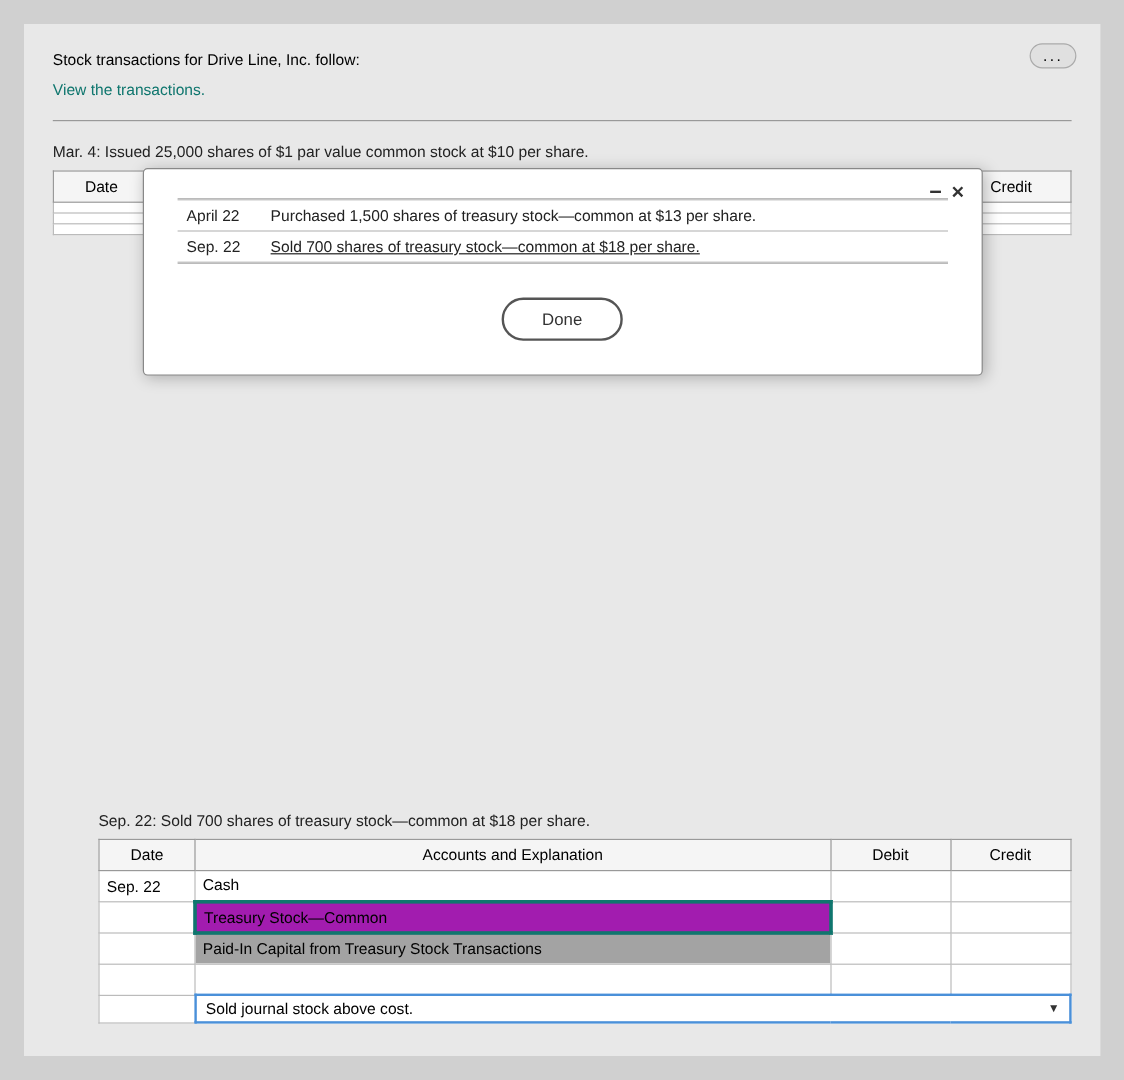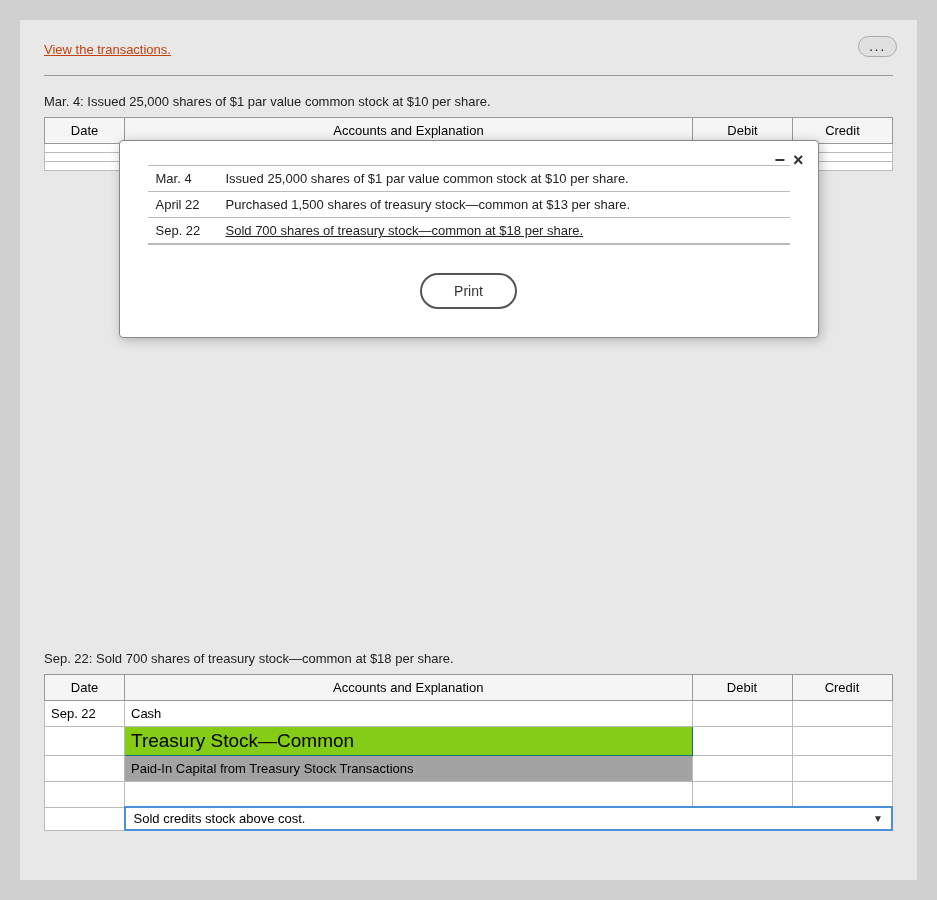--- a/index.html
+++ b/index.html
@@ -14,22 +14,21 @@
       background: #e8e8e8;
       padding: 20px 24px;
       min-height: 860px;
     }
     .intro-text {
       font-size: 13px;
       line-height: 1.6;
       margin-bottom: 4px;
     }
     .link-text {
-      color: #c2410c;
-      text-decoration: underline;
+      color: #0f766e;
       cursor: pointer;
     }
     .top-divider {
       border: none;
       border-top: 1px solid #999;
       margin: 14px 0 18px 0;
     }
 
     
     .section-label {
@@ -138,20 +137,21 @@
       padding: 8px 36px;
       font-size: 14px;
       cursor: pointer;
       color: white;
       font-weight: bold;
     }
 
     
     .section2 {
       margin-top: 16px;
+      margin-left: 38px;
     }
     .journal-table2 {
       width: 100%;
       border-collapse: collapse;
       background: white;
     }
     .journal-table2 th {
       border: 1px solid #999;
       padding: 5px 8px;
       text-align: center;
@@ -189,20 +189,23 @@
 </head>
 <body>
 
 <div class="main-container" style="position:relative;">
 
   <button class="more-btn">
     <span>...</span>
   </button>
 
   <div class="intro-text">
+    <span>Stock transactions for Drive Line, Inc. follow:</span>
+  </div>
+  <div class="intro-text">
     <span class="link-text">View the transactions.</span>
   </div>
 
   <hr class="top-divider">
 
   <div class="section-label">Mar. 4: Issued 25,000 shares of $1 par value common stock at $10 per share.</div>
 
   <table class="journal-table">
     <thead>
       <tr>
@@ -246,24 +249,20 @@
 
 
         <table class="transactions-table">
           <tbody id="transactions-body">
               <tr>
                 <td colspan="2" style="padding:0;">
                   <hr style="border:none;border-top:1px solid #bbb;margin:0;">
                 </td>
               </tr>
               <tr>
-    <td class="date-cell" style="width:70px;vertical-align:top;padding:5px 8px;font-size:13px;">Mar. 4</td>
-    <td class="desc-cell" style="padding:5px 8px;font-size:13px;">Issued 25,000 shares of $1 par value common stock at $10 per share.</td>
-  </tr>
-              <tr>
                 <td colspan="2" style="padding:0;">
                   <hr style="border:none;border-top:1px solid #bbb;margin:0;">
                 </td>
               </tr>
               <tr>
     <td class="date-cell" style="width:70px;vertical-align:top;padding:5px 8px;font-size:13px;">April 22</td>
     <td class="desc-cell" style="padding:5px 8px;font-size:13px;margin-top:16px;">Purchased 1,500 shares of treasury stock—common at $13 per share.</td>
   </tr>
               <tr>
                 <td colspan="2" style="padding:0;">
@@ -281,21 +280,21 @@
               </tr>
               <tr>
                 <td colspan="2" style="padding:0;">
                   <hr style="border:none;border-top:1px solid #bbb;margin:0;">
                 </td>
               </tr>
             </tbody>
         </table>
 
         <div class="modal-buttons">
-          <button class="btn-print">Print</button>
+          <button class="btn-print">Done</button>
         </div>
       </div>
     </div>
   </div>
 
   <div class="section2" style="margin-top: 480px;">
     <div class="section-label">Sep. 22: Sold 700 shares of treasury stock—common at $18 per share.</div>
     <table class="journal-table2">
       <thead>
         <tr>
@@ -307,41 +306,41 @@
       </thead>
       <tbody id="journal2-body">
       <tr>
     <td class="date-col" style="font-size:13px;padding:3px 6px;border:1px solid #bbb;">Sep. 22</td>
     <td class="acct-col" style="font-size:13px;padding:3px 6px;border:1px solid #bbb;background:white;">Cash</td>
     <td class="debit-col input-cell" style="border:1px solid #bbb;background:white;height:26px;"></td>
     <td class="credit-col input-cell" style="border:1px solid #bbb;background:white;height:26px;"></td>
   </tr>
           <tr>
     <td class="date-col" style="font-size:13px;padding:3px 6px;border:1px solid #bbb;"></td>
-    <td class="acct-col" style="font-size:19px;padding:3px 6px;border:1px solid #0f766e;background:#84cc16;">Treasury Stock—Common</td>
+    <td class="acct-col" style="font-size:13px;padding:3px 6px;border:3px solid #0f766e;background:#a21caf;">Treasury Stock—Common</td>
     <td class="debit-col input-cell" style="border:1px solid #bbb;background:white;height:26px;"></td>
     <td class="credit-col input-cell" style="border:1px solid #bbb;background:white;height:26px;"></td>
   </tr>
           <tr>
     <td class="date-col" style="font-size:13px;padding:3px 6px;border:1px solid #bbb;"></td>
     <td class="acct-col" style="font-size:13px;padding:3px 6px;border:1px solid #bbb;background:#a3a3a3;">Paid-In Capital from Treasury Stock Transactions</td>
     <td class="debit-col input-cell" style="border:1px solid #bbb;background:white;height:26px;"></td>
     <td class="credit-col input-cell" style="border:1px solid #bbb;background:white;height:26px;"></td>
   </tr>
           <tr>
     <td class="date-col" style="font-size:13px;padding:3px 6px;border:1px solid #bbb;"></td>
     <td class="acct-col" style="font-size:13px;padding:3px 6px;border:1px solid #bbb;background:white;"></td>
     <td class="debit-col input-cell" style="border:1px solid #bbb;background:white;height:26px;"></td>
     <td class="credit-col input-cell" style="border:1px solid #bbb;background:white;height:26px;"></td>
   </tr>
           <tr>
   <td class="date-col" style="border:1px solid #bbb;padding:3px 6px;"></td>
   <td colspan="3" style="border:2px solid #4a90d9;padding:3px 8px;background:white;font-size:13px;">
     <div style="display:flex;align-items:center;justify-content:space-between;">
-      <span>Sold credits stock above cost.</span>
+      <span>Sold journal stock above cost.</span>
       <span style="font-size:10px;color:#333;">▼</span>
     </div>
   </td>
 </tr>
         </tbody>
     </table>
   </div>
 
 </div>
 

